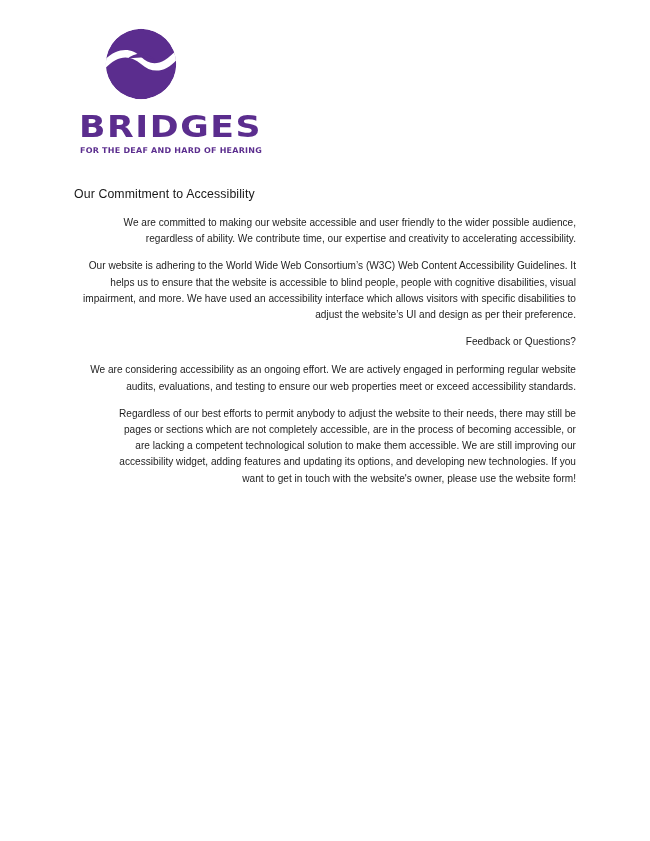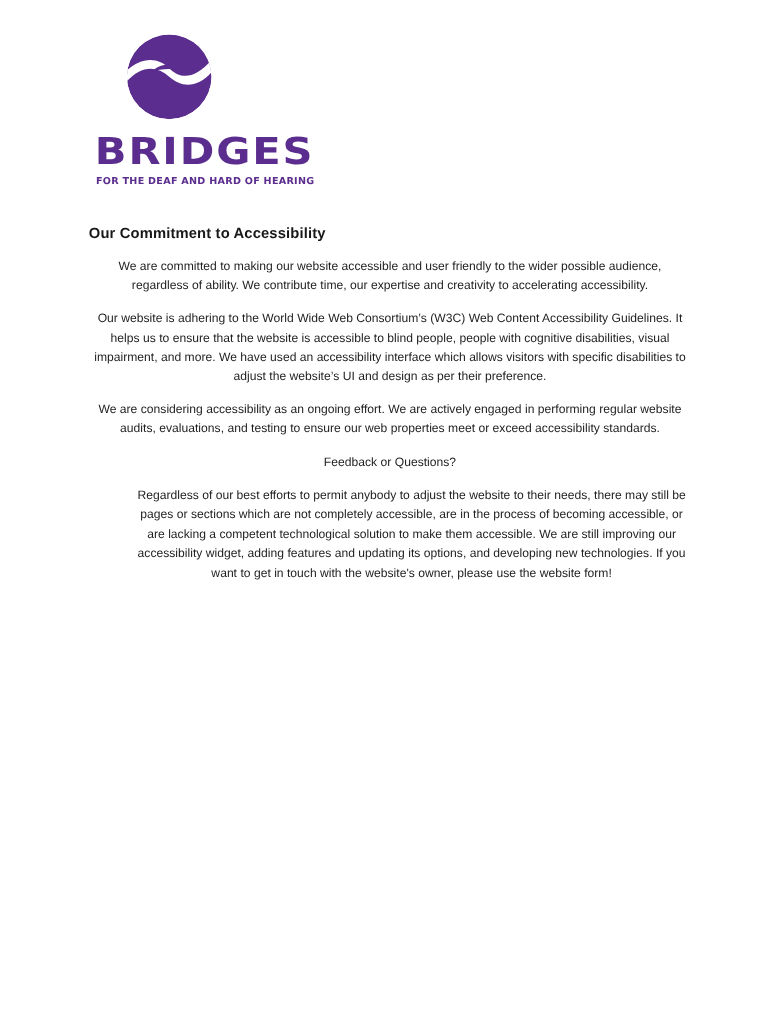--- a/index.html
+++ b/index.html
@@ -52,34 +52,34 @@
 
   
   .content {
     position: absolute;
     left: 74px;
     top: 186px;
     width: 502px;
   }
   .doc-heading {
     font-size: 12.3px;
-    font-weight: bold;
+    font-weight: normal;
     color: #181818;
     letter-spacing: 0.12px;
     line-height: 16px;
     margin: 0 0 13px 0;
   }
   .doc-para {
     font-size: 10.1px;
     font-weight: normal;
     color: #1d1d1d;
     line-height: 16.2px;
     letter-spacing: 0.01px;
     margin: 0 0 11px 0;
-    text-align: center;
+    text-align: right;
     white-space: normal;
   }
   .doc-para:last-child {
     margin-bottom: 0;
     margin-left: 36px;
   }
   .doc-para.short {
     margin-bottom: 12px;
   }
 </style>
@@ -122,21 +122,21 @@
   </div>
 
   <div class="content">
 
     <h1 class="doc-heading">Our Commitment to Accessibility</h1>
 
     <p class="doc-para">We are committed to making our website accessible and user friendly to the wider possible audience, regardless of ability. We contribute time, our expertise and creativity to accelerating accessibility.</p>
 
     <p class="doc-para">Our website is adhering to the World Wide Web Consortium’s (W3C) Web Content Accessibility Guidelines. It helps us to ensure that the website is accessible to blind people, people with cognitive disabilities, visual impairment, and more. We have used an accessibility interface which allows visitors with specific disabilities to adjust the website’s UI and design as per their preference.</p>
 
+    <p class="doc-para short">Feedback or Questions?</p>
+
     <p class="doc-para">We are considering accessibility as an ongoing effort. We are actively engaged in performing regular website audits, evaluations, and testing to ensure our web properties meet or exceed accessibility standards.</p>
-
-    <p class="doc-para short">Feedback or Questions?</p>
 
     <p class="doc-para">Regardless of our best efforts to permit anybody to adjust the website to their needs, there may still be pages or sections which are not completely accessible, are in the process of becoming accessible, or are lacking a competent technological solution to make them accessible. We are still improving our accessibility widget, adding features and updating its options, and developing new technologies. If you want to get in touch with the website's owner, please use the website form!</p>
 
   </div>
 
 </div>
 
 </body></html>

